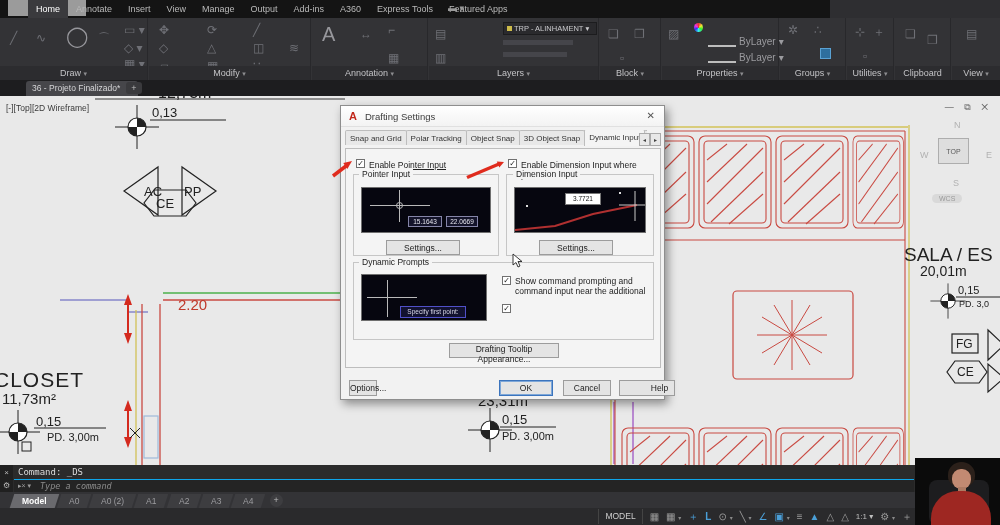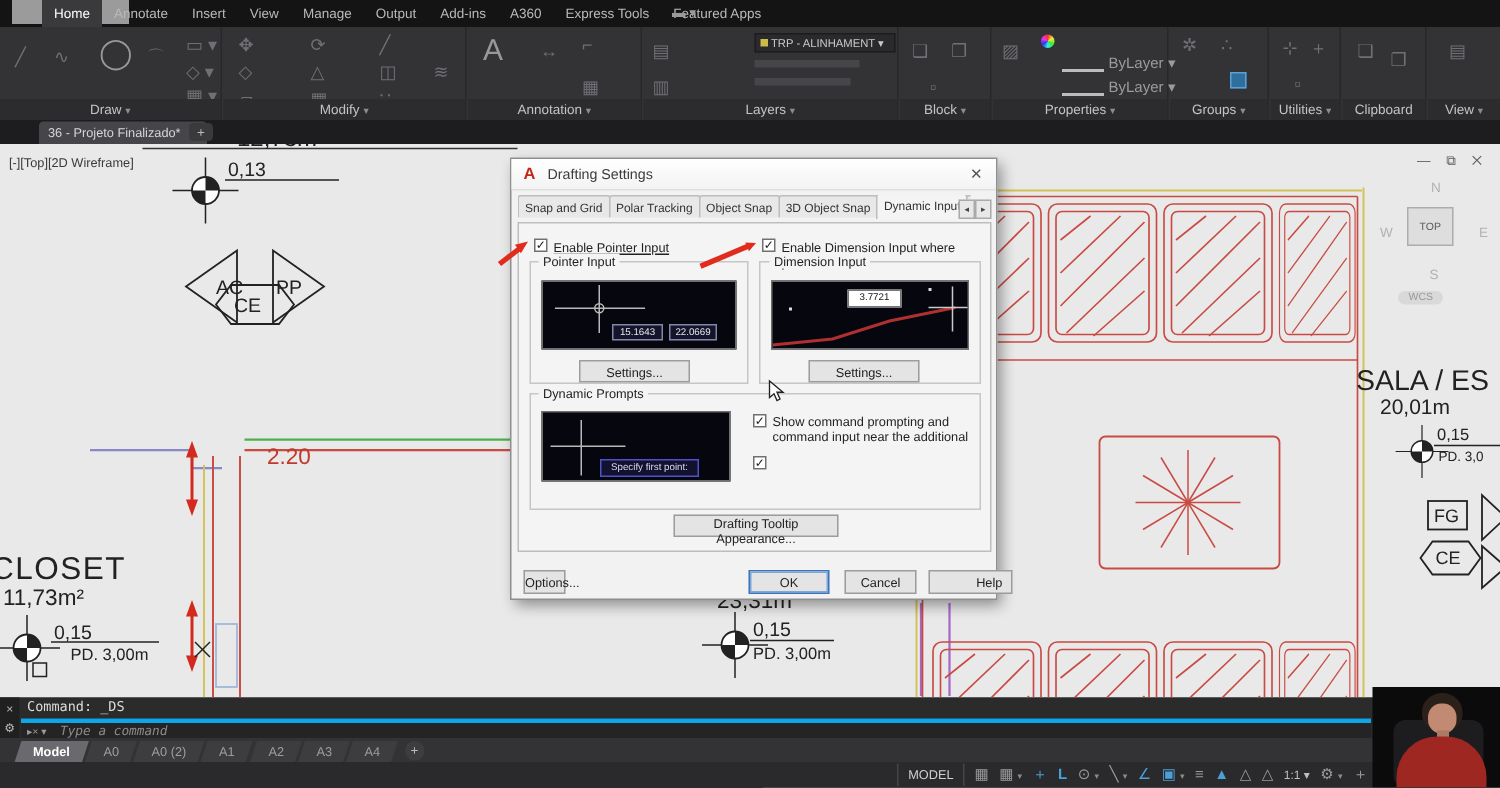--- a/index.html
+++ b/index.html
@@ -1,20 +1,20 @@
 <!DOCTYPE html>
 <html><head>
 <meta charset="utf-8">
 <style>
   * { margin:0; padding:0; box-sizing:border-box; }
   body { font-family:"Liberation Sans", sans-serif; background:#000; }
   .app { position:relative; width:1000px; height:525px; overflow:hidden; background:#2e2e31; }
 
   
-  .topbar { position:absolute; left:0; top:0; width:1000px; height:18px; background:#141414; }
+  .topbar { position:absolute; left:0; top:0; width:830px; height:18px; background:#141414; }
   .qat { position:absolute; left:8px; top:0; width:78px; height:16px; background:#9b9b9b; }
   .qat .reddot { position:absolute; width:10px; height:6px; background:#c62b1e; }
   .ribbon-tabs { position:absolute; left:28px; top:0; height:18px; display:flex; align-items:center; }
   .rtab { padding:2px 8px; font-size:9px; color:#b9b9b9; height:18px; line-height:15px; cursor:default; }
   .rtab.active { background:#3a3a3d; color:#fff; }
   .cam-icon { position:absolute; left:448px; top:3px; font-size:9px; color:#9a9a9a; }
 
   
   .ribbon { position:absolute; left:0; top:18px; width:1000px; height:62px; background:#333336; }
   .panel { position:absolute; top:0; height:62px; border-right:1px solid #28282b; }
@@ -71,21 +71,21 @@
   .btn { position:absolute; background:#e4e4e4; border:1px solid #9c9c9c; font-size:8.5px; text-align:center; color:#222; font-family:"Liberation Sans",sans-serif; }
   .btn.default { border:1px solid #3b74bd; box-shadow:inset 0 0 0 1px #7ea7d8; }
 
   
   .overlay { position:absolute; left:0; top:0; width:1000px; height:525px; z-index:50; pointer-events:none; }
 
   
   .cmd { position:absolute; left:0; top:465px; width:1000px; height:27px; background:#2b2b2b; }
   .cmd-side { position:absolute; left:0; top:0; width:13px; height:27px; background:#202020; color:#b9b9b9; font-size:8px; text-align:center; }
   .cmd-hist { position:absolute; left:18px; top:2px; font-family:"DejaVu Sans Mono", monospace; font-size:9px; color:#dcdcdc; }
-  .cmd-input { position:absolute; left:14px; top:14px; width:900px; height:16px; background:#242424; border-top:3px solid #0ea5e9; }
+  .cmd-input { position:absolute; left:14px; top:14px; width:900px; height:16px; background:#242424; border-top:1px solid #0ea5e9; }
   .cmd-ico { position:absolute; left:4px; top:2px; font-size:7px; color:#9a9a9a; }
   .cmd-ph { position:absolute; left:26px; top:1px; font-family:"DejaVu Sans Mono", monospace; font-style:italic; font-size:8.5px; color:#8b8b8b; }
 
   
   .ltabs { position:absolute; left:0; top:492px; width:1000px; height:16px; background:#333336; display:flex; align-items:flex-end; padding-left:12px; gap:2px; }
   .ltab { height:14px; padding:0 10px; background:#3d3d40; color:#9d9da0; font-size:8.5px; line-height:14px; transform:skewX(-18deg); }
   .ltab > span { display:inline-block; transform:skewX(18deg); }
   .ltab.active { background:#6a6a6e; color:#ffffff; font-weight:bold; }
   .ltab-plus { width:13px; height:13px; border-radius:50%; background:#3d3d40; color:#b9b9b9; font-size:9px; text-align:center; line-height:13px; margin-left:4px; margin-bottom:1px; }
 

